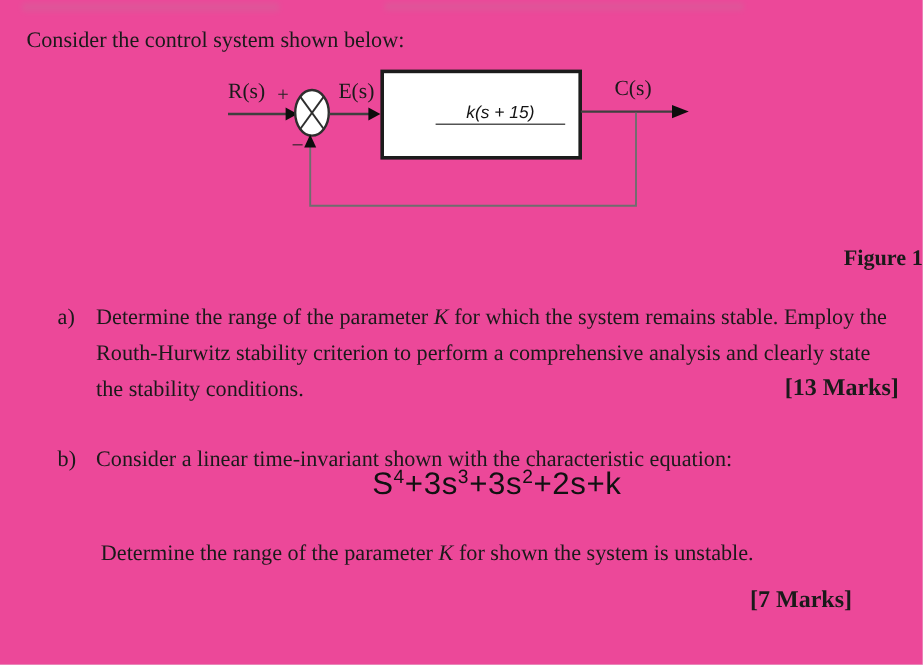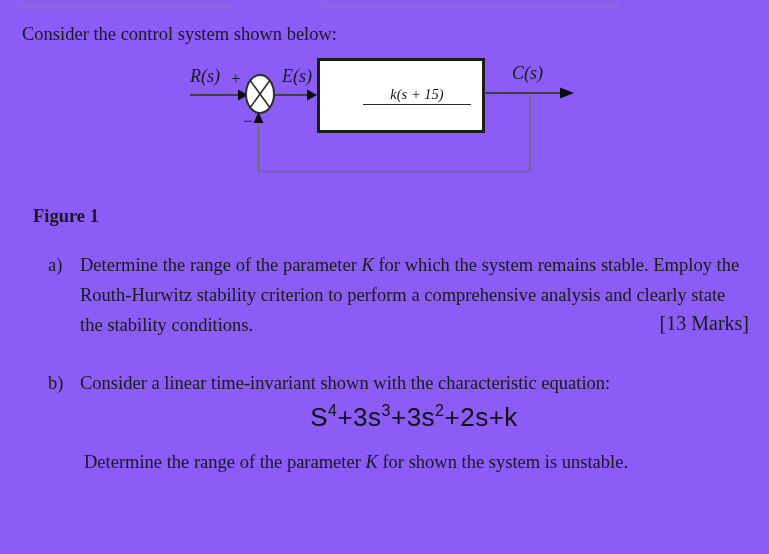--- a/index.html
+++ b/index.html
@@ -1,47 +1,47 @@
 <!DOCTYPE html>
 <html><head>
 <meta charset="utf-8">
 <style>
   html,body{margin:0;padding:0;background:#e9e9e9;}
   #page{
-    position:relative;width:769px;height:554px;background:#8b5cf6;
+    position:relative;width:769px;height:554px;background:#ec4899;
     font-family:"Liberation Serif",serif;color:#1a1a1a;overflow:hidden;
     margin:0 auto;
   }
   .artifact{position:absolute;background:#9a9a9a;opacity:.14;filter:blur(2px);border-radius:3px;}
   #intro-line{position:absolute;left:22px;top:24px;font-size:18.5px;white-space:nowrap;}
   
   #diagram-svg{position:absolute;left:0;top:0;width:769px;height:200px;}
-  .dia-label{position:absolute;font-style:italic;font-size:18px;white-space:nowrap;}
+  .dia-label{position:absolute;font-size:18px;white-space:nowrap;}
   #plus-sign{position:absolute;left:231px;top:69px;font-size:17px;font-style:normal;color:#222;}
   #minus-sign{position:absolute;left:243px;top:111px;font-size:18px;font-style:normal;color:#222;}
   #tf-box{
     position:absolute;left:320px;top:61px;width:194px;height:69px;
     display:flex;flex-direction:column;align-items:center;justify-content:center;
-    font-family:Liberation Serif, serif;font-style:italic;font-size:14.5px;color:#141414;
+    font-family:Liberation Sans, sans-serif;font-style:italic;font-size:14.5px;color:#141414;
   }
   #tf-bar{width:108px;border-top:1.4px solid #2a2a2a;margin:1px 0 1px 0;}
   .tfsup{font-size:10px;vertical-align:super;line-height:0;}
-  #figure-caption{position:absolute;left:33px;top:206px;width:736px;text-align:left;
+  #figure-caption{position:absolute;left:33px;top:206px;width:736px;text-align:right;
     font-weight:bold;font-size:18.5px;}
   
   .q-block{position:absolute;left:48px;width:701px;font-size:18.5px;line-height:30px;display:flex;}
   .q-marker{width:32px;flex:0 0 32px;}
   .q-body{flex:1;position:relative;}
   #question-a{top:250px;}
   #question-b{top:368px;}
   .k-var{font-style:italic;}
-  .marks{font-weight:normal;font-size:20px;white-space:nowrap;}
+  .marks{font-weight:bold;font-size:20px;white-space:nowrap;}
   #marks-a{position:absolute;right:0;bottom:2px;}
   #equation-b{
-    position:absolute;left:59px;top:402px;width:710px;text-align:center;
+    position:absolute;left:59px;top:388px;width:710px;text-align:center;
     font-family:"Liberation Sans",sans-serif;font-size:26px;color:#111;letter-spacing:.5px;
   }
   #equation-b .eqsup{font-size:16px;vertical-align:super;line-height:0;}
   #prompt-b{position:absolute;left:84px;top:452px;font-size:18.5px;}
   #marks-b{position:absolute;right:59px;top:489px;}
 </style>
 </head>
 <body>
 
 <div id="page">
@@ -99,14 +99,15 @@
     <div class="q-marker">b)</div>
     <div class="q-body">Consider a linear time-invariant shown with the characteristic equation:</div>
   </div>
 
   <div id="equation-b"><span>S</span><span class="eqsup">4</span><span>+3s</span><span class="eqsup">3</span><span>+3s</span><span class="eqsup">2</span><span>+2s+k</span></div>
 
   <div id="prompt-b">
     <span>Determine the range of the parameter </span><span class="k-var">K</span><span> for shown the system is unstable.</span>
   </div>
 
+  <div id="marks-b" class="marks">[7 Marks]</div>
 
 </div>
 
 </body></html>

